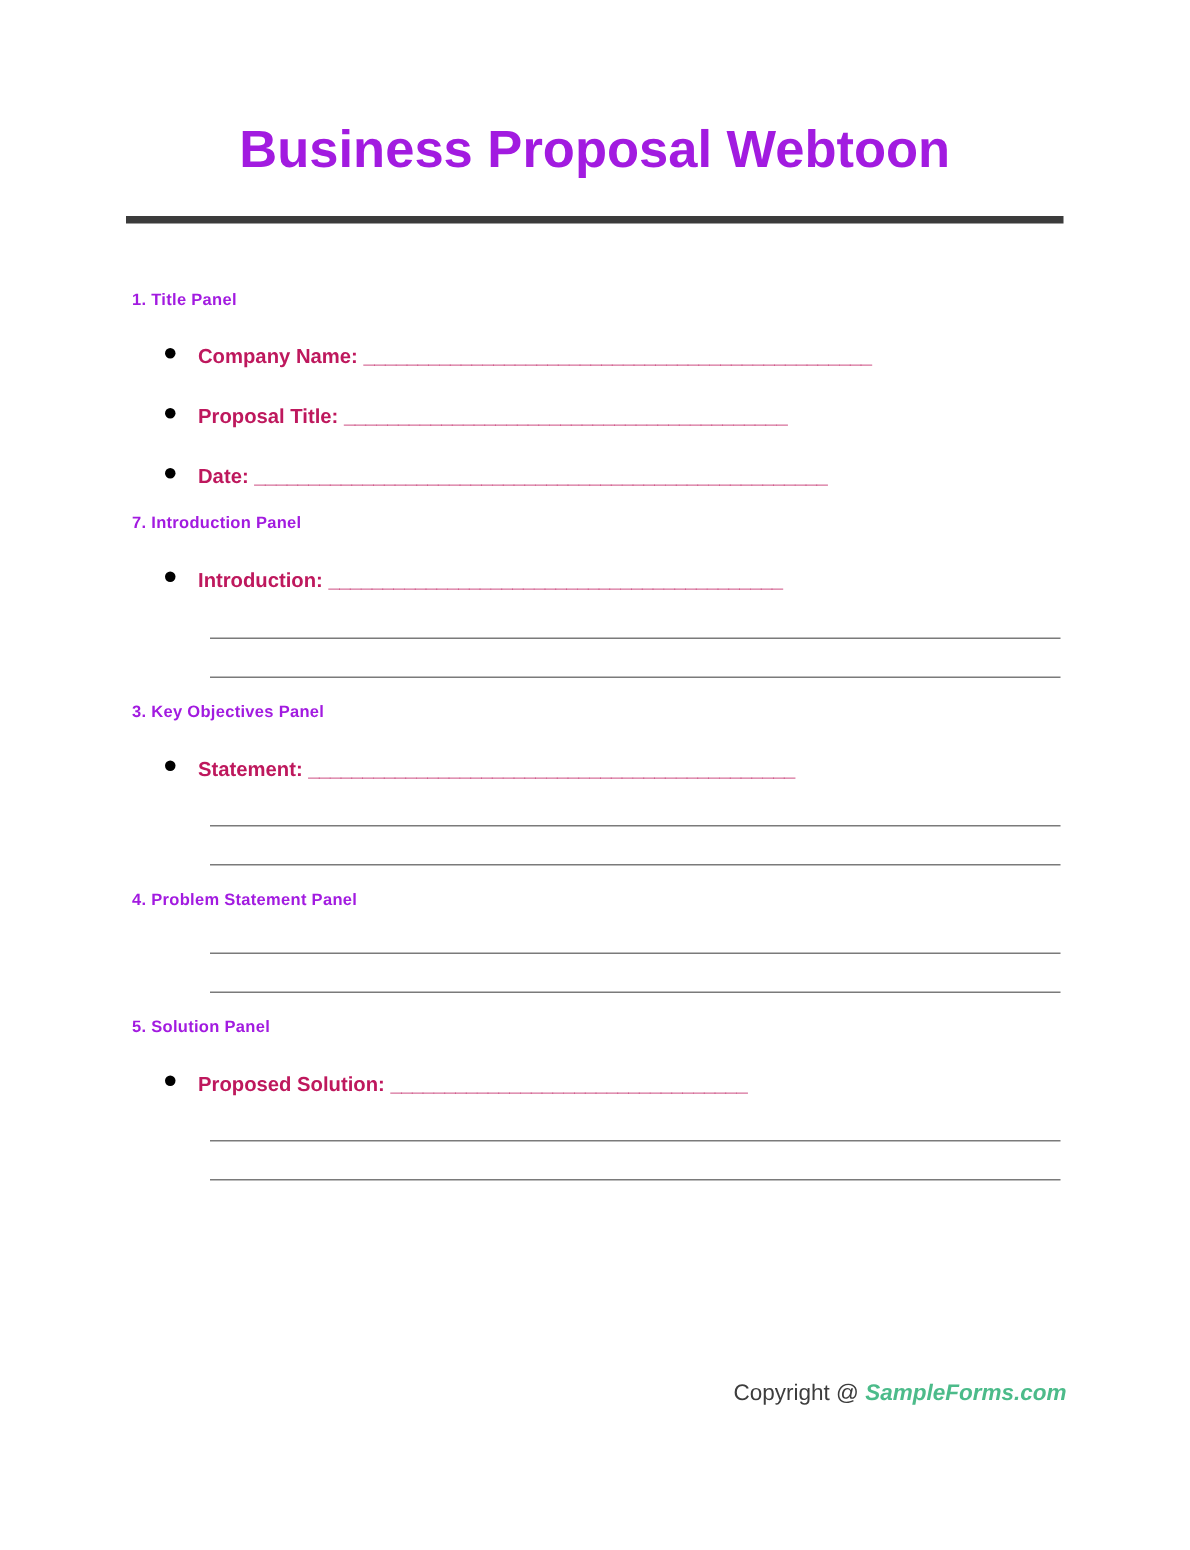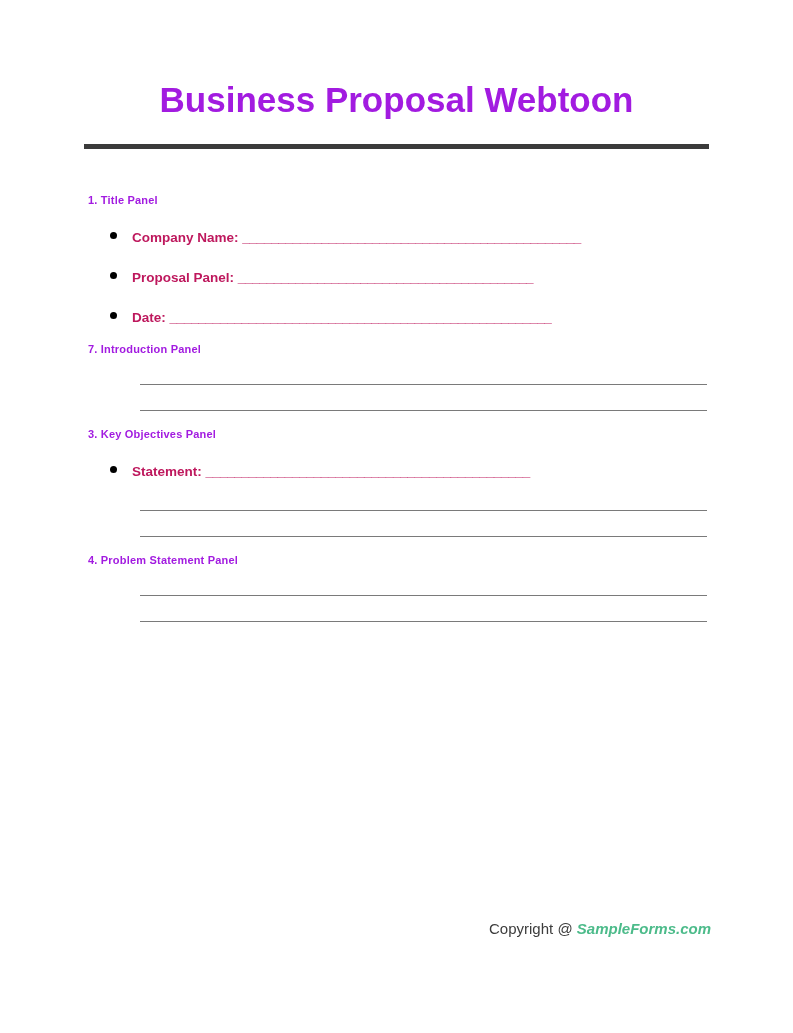--- a/index.html
+++ b/index.html
@@ -119,33 +119,40 @@
     <div class="section">
       <div class="section-heading">1. Title Panel</div>
       <ul class="items">
         <li class="item">
           <span class="bullet"></span>
           <span class="label">Company Name:</span>
           <span class="fill">_______________________________________________</span>
         </li>
         <li class="item">
           <span class="bullet"></span>
-          <span class="label">Proposal Panel:</span>
+          <span class="label">Proposal Title:</span>
           <span class="fill">_________________________________________</span>
         </li>
         <li class="item">
           <span class="bullet"></span>
           <span class="label">Date:</span>
           <span class="fill">_____________________________________________________</span>
         </li>
       </ul>
     </div>
 
     <div class="section">
       <div class="section-heading">7. Introduction Panel</div>
+      <ul class="items">
+        <li class="item">
+          <span class="bullet"></span>
+          <span class="label">Introduction:</span>
+          <span class="fill">__________________________________________</span>
+        </li>
+      </ul>
       <div class="extra-lines">
         <div class="extra-line"></div>
         <div class="extra-line"></div>
       </div>
     </div>
 
     <div class="section">
       <div class="section-heading">3. Key Objectives Panel</div>
       <ul class="items">
         <li class="item">
@@ -161,20 +168,34 @@
     </div>
 
     <div class="section">
       <div class="section-heading">4. Problem Statement Panel</div>
       <div class="extra-lines">
         <div class="extra-line"></div>
         <div class="extra-line"></div>
       </div>
     </div>
 
+    <div class="section">
+      <div class="section-heading">5. Solution Panel</div>
+      <ul class="items">
+        <li class="item">
+          <span class="bullet"></span>
+          <span class="label">Proposed Solution:</span>
+          <span class="fill">_________________________________</span>
+        </li>
+      </ul>
+      <div class="extra-lines">
+        <div class="extra-line"></div>
+        <div class="extra-line"></div>
+      </div>
+    </div>
 
   </div>
 
   <div class="footer">
     <span>Copyright @ </span><span class="brand">SampleForms.com</span>
   </div>
 
 </div>
 
 </body></html>

